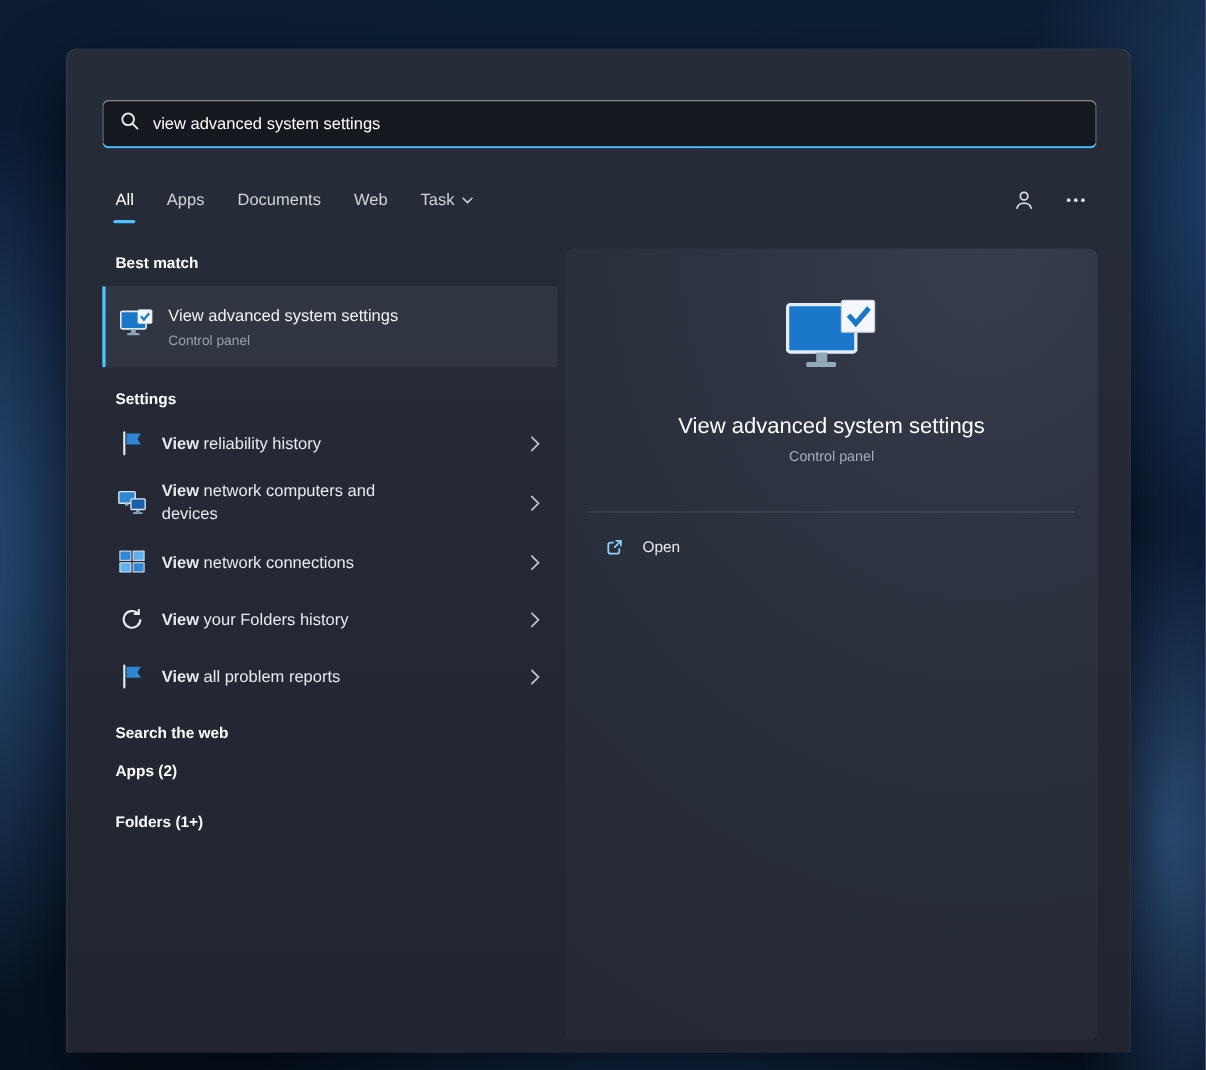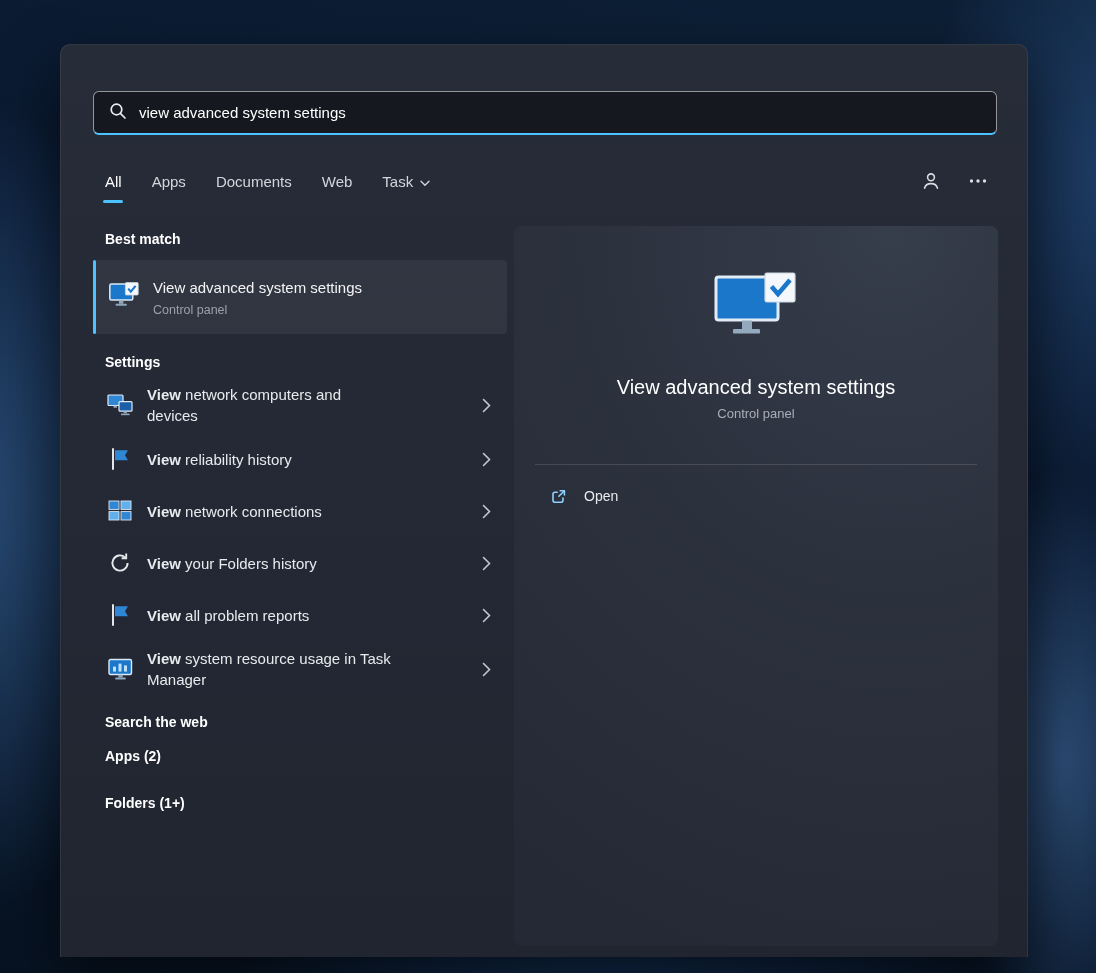--- a/index.html
+++ b/index.html
@@ -37,21 +37,21 @@
     border-bottom:2px solid var(--accent);
     border-radius:6px;
   }
   .searchbox input {
     flex:1; background:transparent; border:none; outline:none;
     color:#ffffff; font-size:15px; font-family:inherit;
   }
   
   .tabs {
     position:absolute; left:44px; top:126px; right:40px;
-    display:flex; align-items:flex-start; gap:30px;
+    display:flex; align-items:flex-end; gap:30px;
   }
   .tab { position:relative; font-size:15px; color:#d2d6dc; cursor:default;
          display:flex; align-items:center; gap:7px; padding:2px 0; }
   .tab.selected { color:#ffffff; }
   .tab-underline {
     position:absolute; left:50%; transform:translateX(-50%);
     bottom:-11px; width:20px; height:3px; border-radius:2px;
     background:var(--accent);
   }
   .top-icons { margin-left:auto; display:flex; align-items:center; gap:28px; }
@@ -174,53 +174,53 @@
       <div class="bm-text">
         <div class="bm-title">View advanced system settings</div>
         <div class="bm-sub">Control panel</div>
       </div>
     </div>
 
     <div class="section-header hdr-settings">Settings</div>
 
     <div class="result-item">
       <span class="ric">
+        <svg width="22" height="24" viewBox="0 0 22 24">
+            <path d="M4 2 v20" stroke="#e3e6ea" stroke-width="2" stroke-linecap="round"></path>
+            <path d="M6 3.2 h13 l-3 5 3 5 h-13 z" fill="#2f86d2"></path>
+          </svg>
+      </span>
+      <span class="rtext"><b>View</b><span> reliability history</span></span>
+      <span class="chev">
+        <svg width="9" height="15" viewBox="0 0 9 15">
+            <path d="M1.5 1.5 l6 6 -6 6" fill="none" stroke="#c2c7ce" stroke-width="1.6" stroke-linecap="round"></path>
+          </svg>
+      </span>
+    </div>
+
+    <div class="result-item">
+      <span class="ric">
         <svg width="26" height="24" viewBox="0 0 26 24">
             <rect x="1" y="2" width="15" height="10.5" rx="1" fill="#2f86d2" stroke="#dfe9f4" stroke-width="1.2"></rect>
             <rect x="6.5" y="12.8" width="3.4" height="2" fill="#8fa6ba"></rect>
             <rect x="12" y="8.6" width="13" height="9.6" rx="1" fill="#1b5fa8" stroke="#dfe9f4" stroke-width="1.2"></rect>
             <rect x="16.6" y="18.4" width="3.4" height="2" fill="#8fa6ba"></rect>
             <rect x="14" y="20.6" width="8.6" height="1.6" fill="#8fa6ba"></rect>
           </svg>
       </span>
       <span class="rtext"><b>View</b><span> network computers and devices</span></span>
       <span class="chev">
         <svg width="9" height="15" viewBox="0 0 9 15">
             <path d="M1.5 1.5 l6 6 -6 6" fill="none" stroke="#c2c7ce" stroke-width="1.6" stroke-linecap="round"></path>
           </svg>
       </span>
     </div>
 
     <div class="result-item">
       <span class="ric">
-        <svg width="22" height="24" viewBox="0 0 22 24">
-            <path d="M4 2 v20" stroke="#e3e6ea" stroke-width="2" stroke-linecap="round"></path>
-            <path d="M6 3.2 h13 l-3 5 3 5 h-13 z" fill="#2f86d2"></path>
-          </svg>
-      </span>
-      <span class="rtext"><b>View</b><span> reliability history</span></span>
-      <span class="chev">
-        <svg width="9" height="15" viewBox="0 0 9 15">
-            <path d="M1.5 1.5 l6 6 -6 6" fill="none" stroke="#c2c7ce" stroke-width="1.6" stroke-linecap="round"></path>
-          </svg>
-      </span>
-    </div>
-
-    <div class="result-item">
-      <span class="ric">
         <svg width="24" height="22" viewBox="0 0 24 22">
             <rect x="1" y="1" width="10" height="8.4" fill="#2f86d2" stroke="#dfe9f4" stroke-width="0.9"></rect>
             <rect x="13" y="1" width="10" height="8.4" fill="#5fb0ec" stroke="#dfe9f4" stroke-width="0.9"></rect>
             <rect x="1" y="11.6" width="10" height="8.4" fill="#5fb0ec" stroke="#dfe9f4" stroke-width="0.9"></rect>
             <rect x="13" y="11.6" width="10" height="8.4" fill="#2f86d2" stroke="#dfe9f4" stroke-width="0.9"></rect>
           </svg>
       </span>
       <span class="rtext"><b>View</b><span> network connections</span></span>
       <span class="chev">
         <svg width="9" height="15" viewBox="0 0 9 15">
@@ -252,38 +252,20 @@
           </svg>
       </span>
       <span class="rtext"><b>View</b><span> all problem reports</span></span>
       <span class="chev">
         <svg width="9" height="15" viewBox="0 0 9 15">
             <path d="M1.5 1.5 l6 6 -6 6" fill="none" stroke="#c2c7ce" stroke-width="1.6" stroke-linecap="round"></path>
           </svg>
       </span>
     </div>
 
-    <div class="result-item">
-      <span class="ric">
-        <svg width="25" height="23" viewBox="0 0 25 23">
-            <rect x="1" y="1.5" width="22.5" height="15" rx="1.5" fill="#1b77c9" stroke="#dbe9f7" stroke-width="1.4"></rect>
-            <rect x="5" y="8.6" width="3" height="5" fill="#bfe0f8"></rect>
-            <rect x="10.5" y="5.6" width="3" height="8" fill="#bfe0f8"></rect>
-            <rect x="16" y="7.4" width="3" height="6.2" fill="#bfe0f8"></rect>
-            <rect x="10.3" y="16.8" width="4.4" height="2.8" fill="#8fa6ba"></rect>
-            <rect x="7.2" y="19.6" width="10.6" height="1.8" rx="0.7" fill="#8fa6ba"></rect>
-          </svg>
-      </span>
-      <span class="rtext"><b>View</b><span> system resource usage in Task Manager</span></span>
-      <span class="chev">
-        <svg width="9" height="15" viewBox="0 0 9 15">
-            <path d="M1.5 1.5 l6 6 -6 6" fill="none" stroke="#c2c7ce" stroke-width="1.6" stroke-linecap="round"></path>
-          </svg>
-      </span>
-    </div>
 
     <div class="section-header hdr-web">Search the web</div>
 
 
     <div class="section-header hdr-apps">Apps (2)</div>
     <div class="section-header hdr-folders">Folders (1+)</div>
   </div>
 
   <div class="preview">
     <div class="pv-icon">

